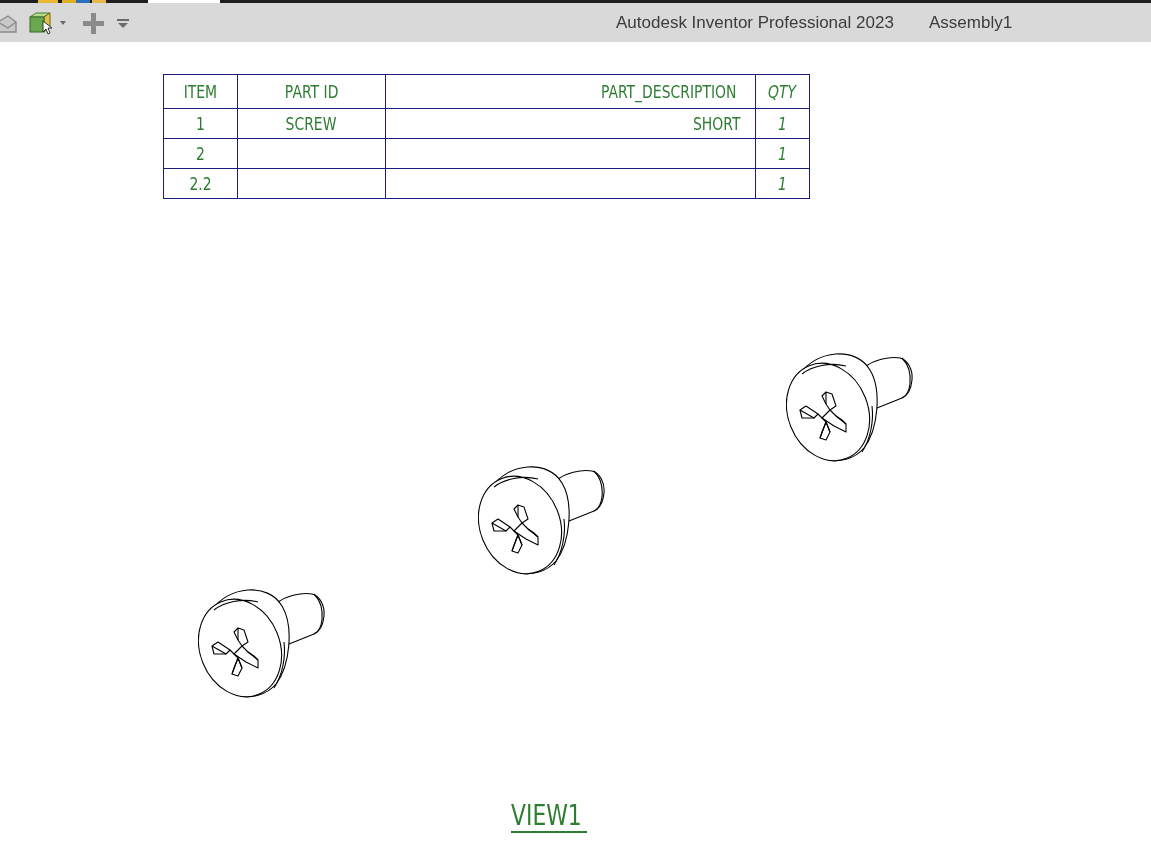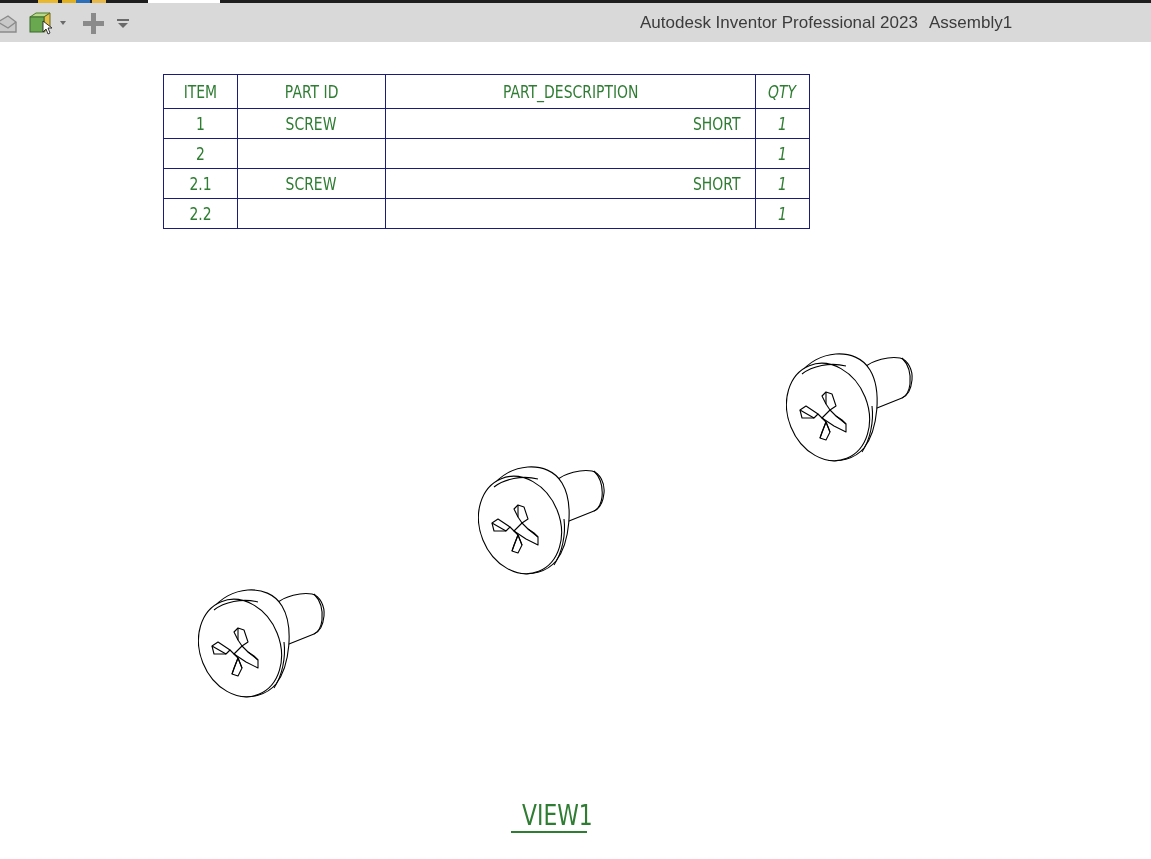--- a/index.html
+++ b/index.html
@@ -37,29 +37,29 @@
     font-weight: normal;
     height: 30px;
     padding: 0 4px;
     white-space: nowrap;
     transform-origin: center;
   }
   table.bom th { height: 34px; }
   table.bom .c-item { width: 74px; text-align: center; }
   table.bom .c-pid { width: 148px; text-align: center; }
   table.bom .c-desc { width: 370px; text-align: right; }
-  table.bom th.c-desc { text-align: center; }
+  table.bom th.c-desc { text-align: right; }
   table.bom .c-qty { width: 54px; text-align: center; font-style: italic; }
   .narrow { display: inline-block; transform: scaleX(0.82); }
   .c-desc .narrow { transform-origin: left center; }
   th.c-desc .narrow { transform-origin: center; }
 
   .screw { position: absolute; }
   .view-label {
-    position: absolute; left: 522px; top: 757px;
+    position: absolute; left: 511px; top: 757px;
     font-size: 28px; color: #2e7d32;
     font-family: "DejaVu Sans", sans-serif;
   }
   .view-label .narrow { transform-origin: left center; transform: scaleX(0.78); }
   .view-underline {
     position: absolute; left: 511px; top: 789px; width: 76px; height: 2px; background: #2e7d32;
   }
 </style>
 </head>
 <body>
@@ -99,21 +99,21 @@
         <rect x="2" y="10" width="21" height="5" fill="#8a8a8a"></rect>
       </svg>
     </div>
     <div class="qat-item" style="left:114px;width:18px;">
       <svg width="16" height="16" viewBox="0 0 16 16">
         <rect x="2" y="4" width="12" height="2" fill="#6a6a6a"></rect>
         <path d="M3 8 L13 8 L8 13 Z" fill="#6a6a6a"></path>
       </svg>
     </div>
   </div>
-  <span class="title-text" style="left:640px;">Autodesk Inventor Professional 2023</span>
+  <span class="title-text" style="left:616px;">Autodesk Inventor Professional 2023</span>
   <span class="title-text" style="left:929px;text-align:right;">Assembly1</span>
 </div>
 
 <div class="canvas">
 
   <table class="bom">
     <thead>
       <tr>
         <th class="c-item"><span class="narrow">ITEM</span></th>
         <th class="c-pid"><span class="narrow">PART ID</span></th>
@@ -125,26 +125,20 @@
       <tr>
         <td class="c-item"><span class="narrow">1</span></td>
         <td class="c-pid"><span class="narrow">SCREW</span></td>
         <td class="c-desc"><span class="narrow">SHORT</span></td>
         <td class="c-qty"><span class="narrow">1</span></td>
       </tr>
       <tr>
         <td class="c-item"><span class="narrow">2</span></td>
         <td class="c-pid"><span class="narrow"></span></td>
         <td class="c-desc"><span class="narrow"></span></td>
-        <td class="c-qty"><span class="narrow">1</span></td>
-      </tr>
-      <tr>
-        <td class="c-item"><span class="narrow">2.1</span></td>
-        <td class="c-pid"><span class="narrow">SCREW</span></td>
-        <td class="c-desc"><span class="narrow">SHORT</span></td>
         <td class="c-qty"><span class="narrow">1</span></td>
       </tr>
       <tr>
         <td class="c-item"><span class="narrow">2.2</span></td>
         <td class="c-pid"><span class="narrow"></span></td>
         <td class="c-desc"><span class="narrow"></span></td>
         <td class="c-qty"><span class="narrow">1</span></td>
       </tr>
     </tbody>
   </table>

